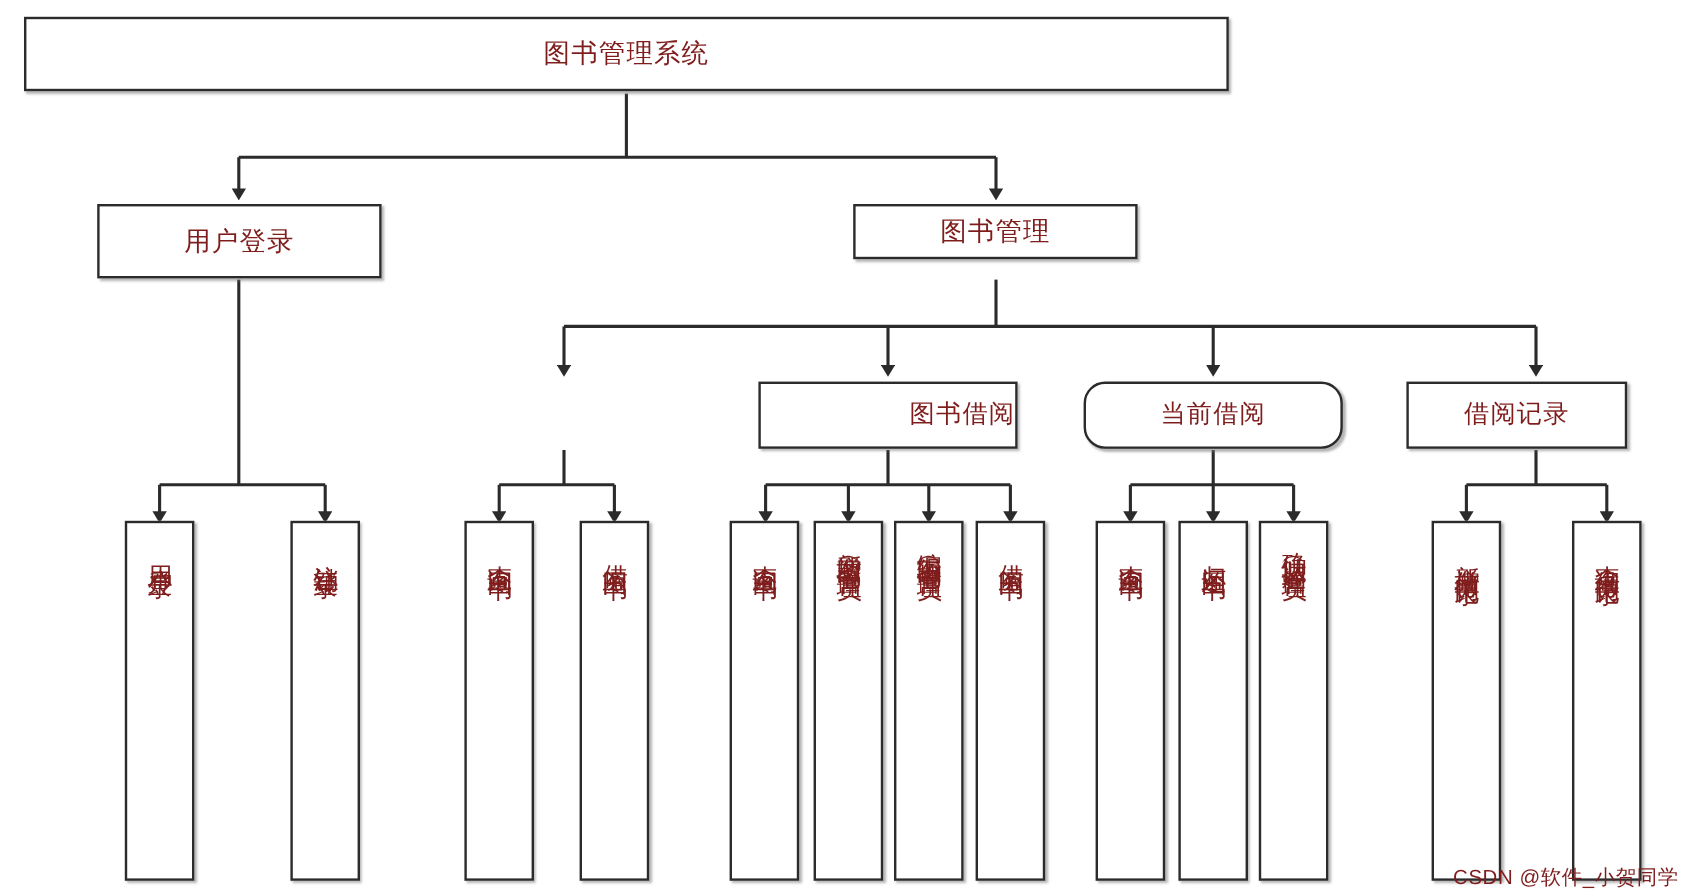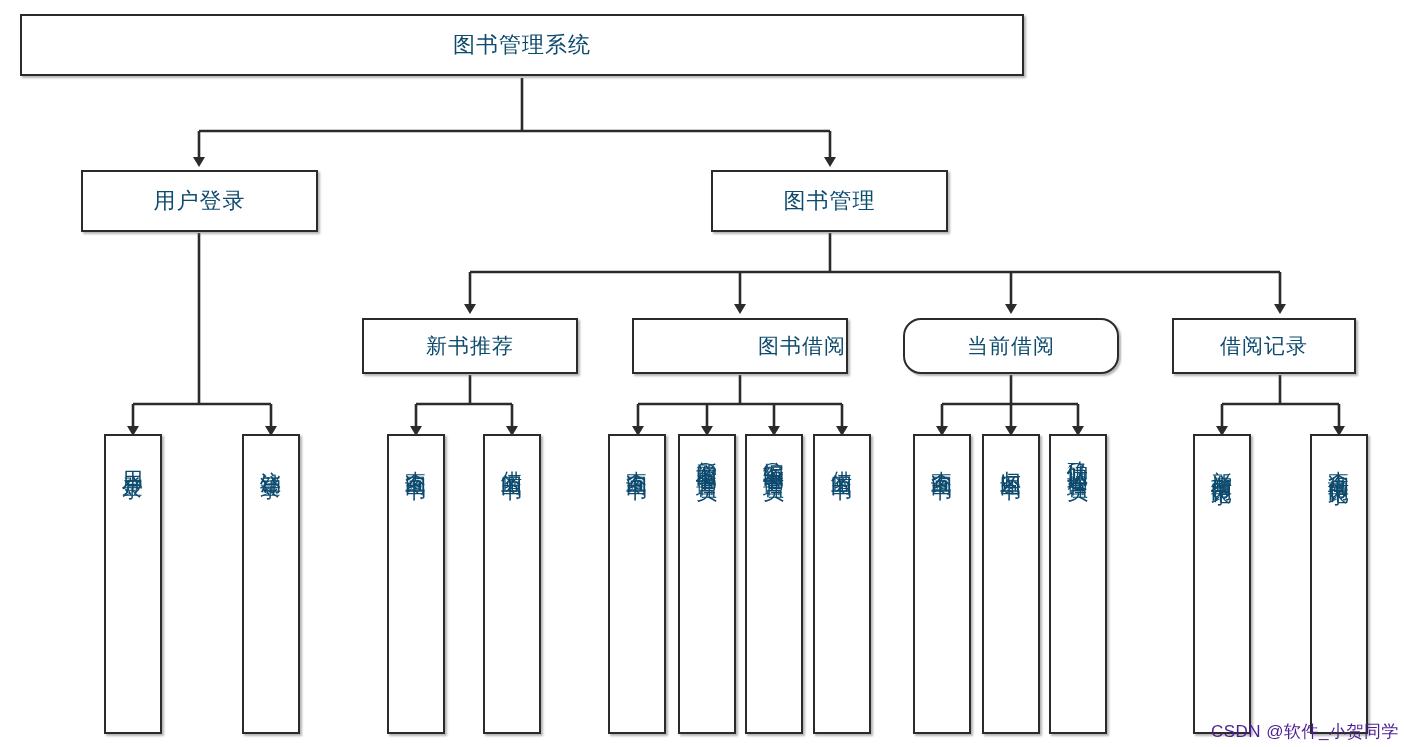--- a/index.html
+++ b/index.html
@@ -35,21 +35,21 @@
     display: flex;
     align-items: center;
     justify-content: center;
     color: #2b2b2b;
   }
   .node .label {
     font-size: 21px;
     line-height: 1.25;
     letter-spacing: 1px;
     white-space: nowrap;
-    color: #0c4a6e;
+    color: #7f1d1d;
   }
   .node.vertical {
     align-items: flex-start;
     padding-top: 18px;
   }
   .node.vertical .label {
     writing-mode: vertical-rl;
     text-orientation: upright;
     font-size: 21px;
     letter-spacing: 3px;
@@ -59,21 +59,21 @@
   }
   .node.root .label,
   .node.lvl2 .label {
     font-size: 22px;
   }
   .watermark {
     position: absolute;
     right: 6px;
     bottom: 4px;
     font-size: 17px;
-    color: #4c1d95;
+    color: #7f1d1d;
     letter-spacing: 0.5px;
     white-space: nowrap;
     font-family: "Liberation Sans", "DejaVu Sans", sans-serif;
   }
 </style>
 </head>
 <body>
 
 <div id="canvas">
 
@@ -127,27 +127,24 @@
     </g>
   </svg>
 
   <div class="node root" style="left:20px; top:14px; width:1004px; height:62px;">
     <span class="label">图书管理系统</span>
   </div>
 
   <div class="node lvl2" style="left:81px; top:170px; width:237px; height:62px;">
     <span class="label">用户登录</span>
   </div>
-  <div class="node lvl2" style="left:711px; top:170px; width:237px; height:62px;align-items:center;">
+  <div class="node lvl2" style="left:711px; top:170px; width:237px; height:46px;align-items:center;">
     <span class="label">图书管理</span>
   </div>
 
-  <div class="node lvl3" style="left:362px; top:318px; width:216px; height:56px;">
-    <span class="label">新书推荐</span>
-  </div>
   <div class="node lvl3" style="left:632px; top:318px; width:216px; height:56px;justify-content:flex-end;">
     <span class="label">图书借阅</span>
   </div>
   <div class="node lvl3" style="left:903px; top:318px; width:216px; height:56px;border-radius:18px;">
     <span class="label">当前借阅</span>
   </div>
   <div class="node lvl3" style="left:1172px; top:318px; width:184px; height:56px;">
     <span class="label">借阅记录</span>
   </div>
 

